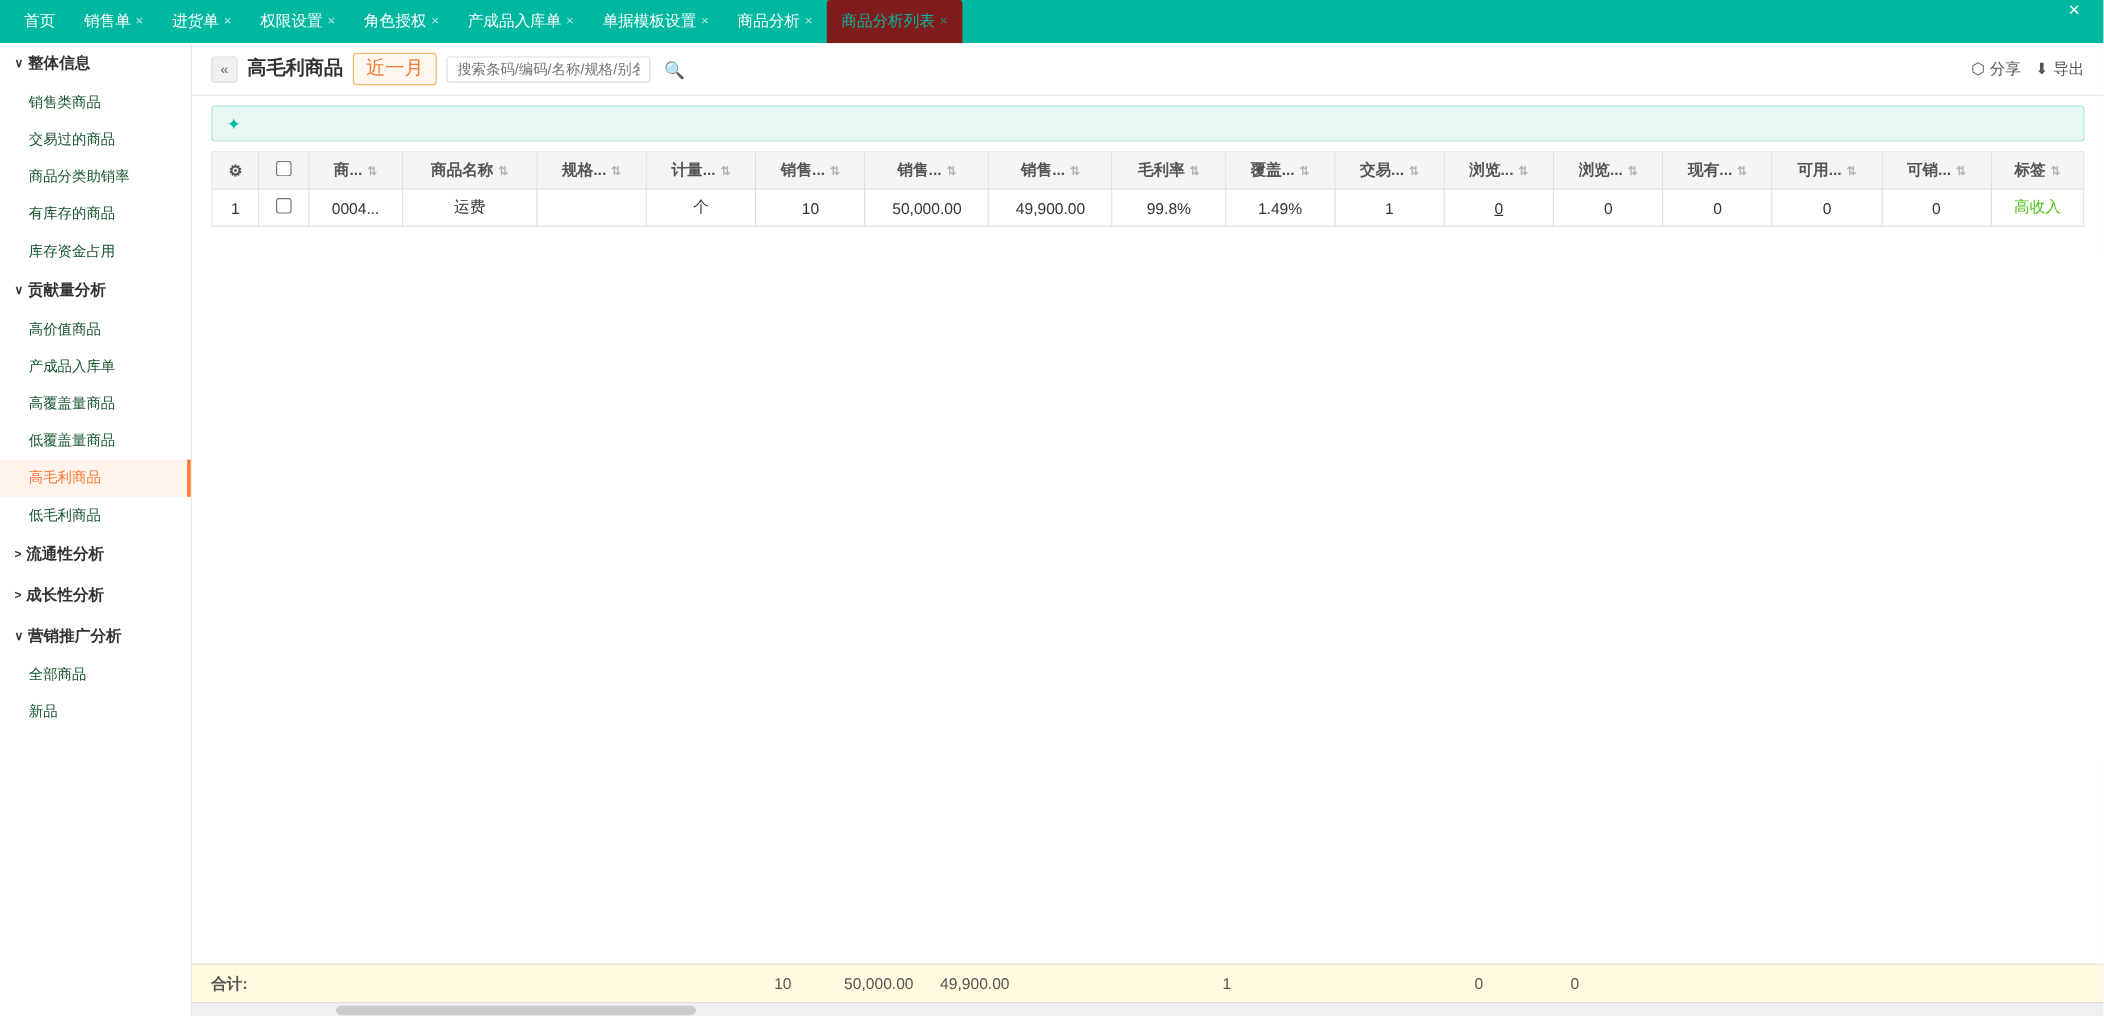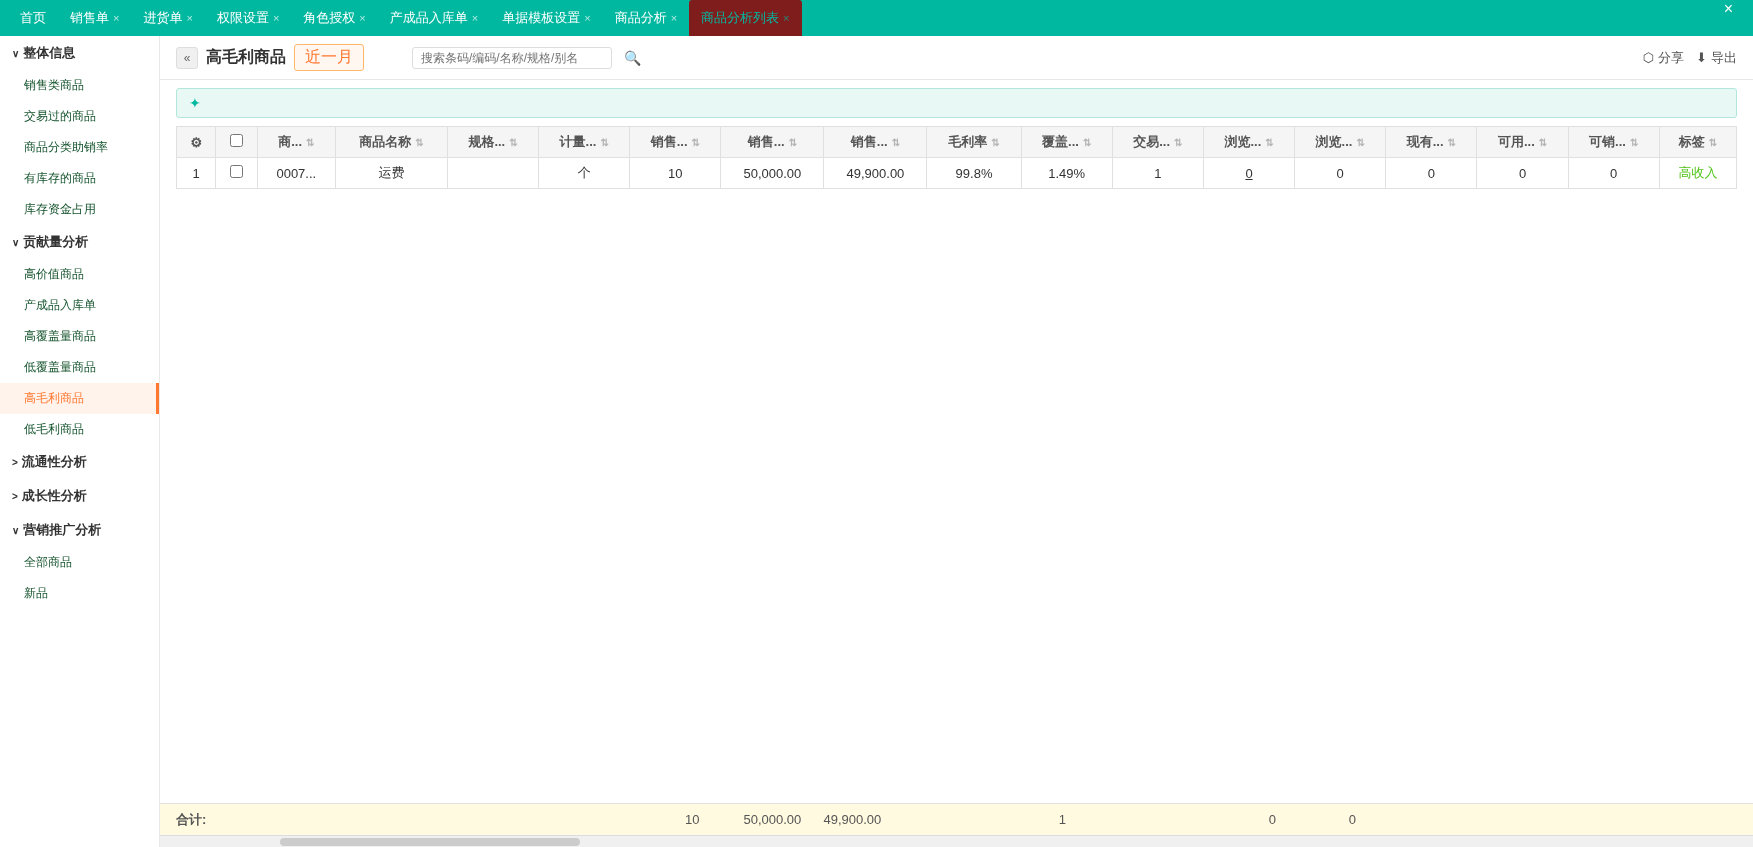--- a/index.html
+++ b/index.html
@@ -98,25 +98,24 @@
       color: #ff7730;
       padding: 2px 10px;
       border-radius: 3px;
       cursor: pointer;
       font-size: 16px;
     }
     .search-input {
       border: 1px solid #ddd;
       border-radius: 3px;
       padding: 3px 8px;
-      width: 200px;
+      width: 170px;
       font-size: 12px;
       outline: none;
       color: #999;
-      margin-left: 40px;
     }
     .search-btn {
       background: none;
       border: none;
       cursor: pointer;
       color: #999;
       font-size: 14px;
       padding: 2px 4px;
     }
     .header-actions {
@@ -184,21 +183,20 @@
     
     .footer-bar {
       background: #fffae0;
       border-top: 1px solid #e0e0e0;
       display: flex;
       align-items: center;
       padding: 6px 16px;
       font-size: 12px;
       color: #555;
       min-height: 32px;
-      gap: 40px;
     }
     .footer-bar .total-label {
       margin-right: 16px;
       font-weight: bold;
     }
     .footer-cell {
       min-width: 80px;
       text-align: center;
       padding: 0 8px;
     }
@@ -337,21 +335,21 @@
               <th>现有...<span class="resize-handle">⇅</span></th>
               <th>可用...<span class="resize-handle">⇅</span></th>
               <th>可销...<span class="resize-handle">⇅</span></th>
               <th>标签<span class="resize-handle">⇅</span></th>
             </tr>
         </thead>
         <tbody id="table-body">
         <tr>
               <td>1</td>
               <td><input type="checkbox" style=""></td>
-              <td>0007...</td>
+              <td>0004...</td>
               <td>运费</td>
               <td></td>
               <td>个</td>
               <td>10</td>
               <td>50,000.00</td>
               <td>49,900.00</td>
               <td>99.8%</td>
               <td>1.49%</td>
               <td>1</td>
               <td><span class="underline-link">0</span></td>

